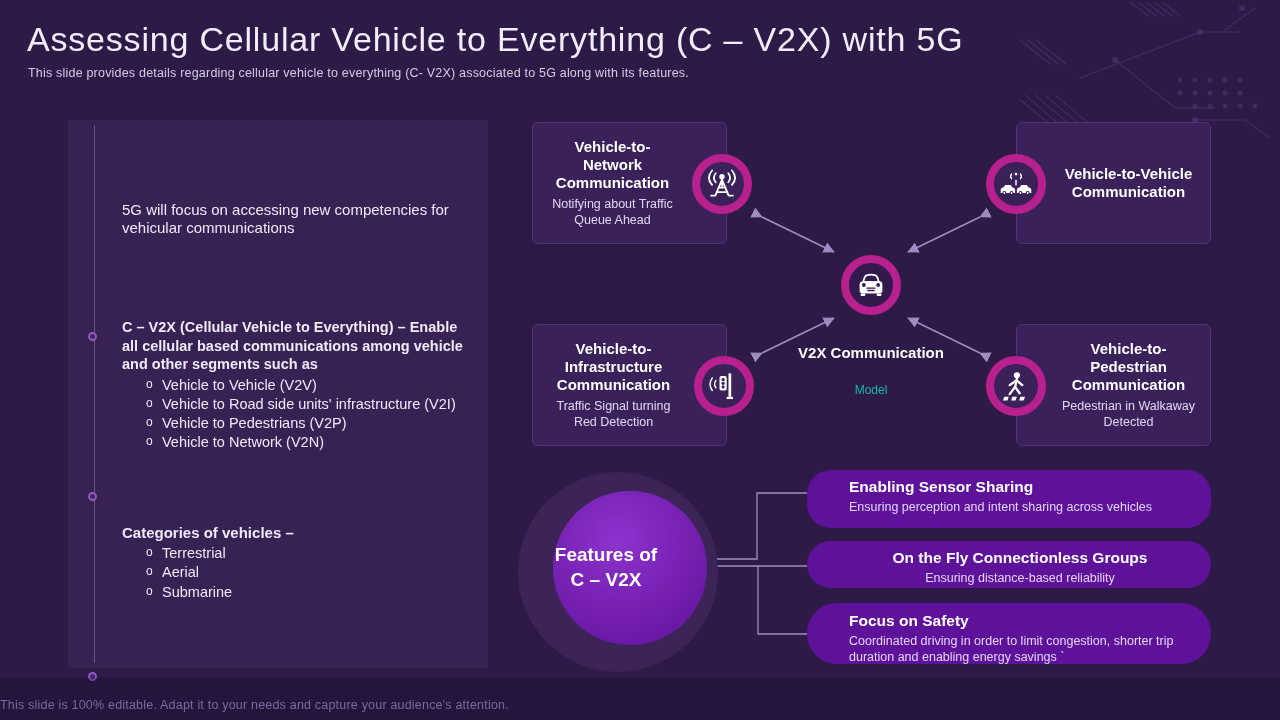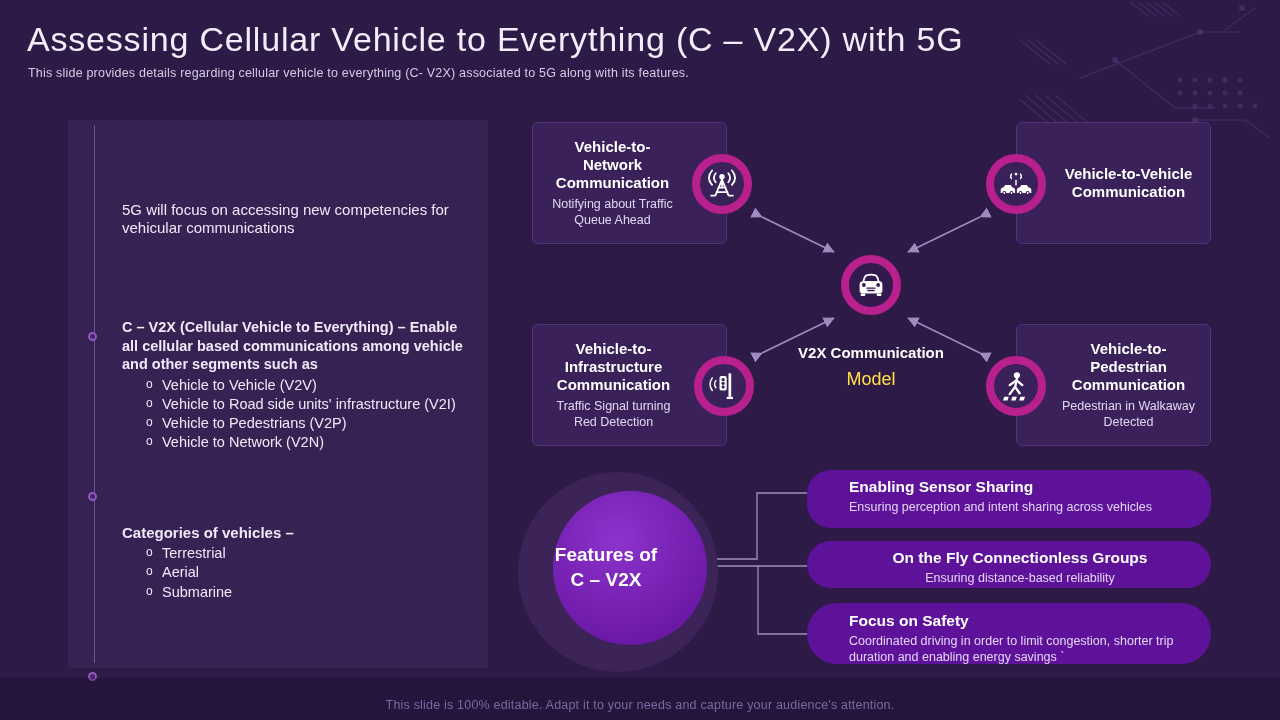--- a/index.html
+++ b/index.html
@@ -50,42 +50,42 @@
   }
   .center-ring{
     position:absolute;left:841px;top:255px;width:60px;height:60px;border-radius:50%;
     border:8px solid #b7208d;background:#32194e;
     display:flex;align-items:center;justify-content:center;
   }
   .center-label{
     position:absolute;left:791px;top:344px;width:160px;text-align:center;
   }
   .center-label .cl1{font-weight:bold;font-size:15px;line-height:1.25;color:#fff;}
-  .center-label .cl2{font-size:18px;color:#fde047;margin-top:6px;}
+  .center-label .cl2{font-size:12px;color:#14b8a6;margin-top:20px;}
   
   .donut{
     position:absolute;left:518px;top:472px;width:200px;height:200px;border-radius:50%;
     border:38px solid #3d2458;background:transparent;
   }
   .feat-circle{
     position:absolute;left:553px;top:491px;width:154px;height:154px;border-radius:50%;
     background:radial-gradient(circle at 42% 32%,#8c33cc,#6c18a6 75%);
     display:flex;align-items:center;text-align:center;
   }
   .feat-circle .fc-label{width:106px;font-weight:bold;font-size:19px;line-height:1.3;color:#fff;}
   .pill{
     position:absolute;left:807px;width:404px;background:#5d1299;
     padding:8px 20px 6px 42px;color:#fff;
   }
   .pill .pt{font-weight:bold;font-size:15.5px;line-height:1.2;}
   .pill .pd{font-size:12.5px;line-height:1.3;color:#e4d5f6;margin-top:2px;}
   
   .footer-band{position:absolute;left:0;top:678px;width:1280px;height:42px;background:rgba(10,2,24,.25);}
   .footer{
-    position:absolute;left:0;top:698px;width:1280px;text-align:center;
+    position:absolute;left:0;top:698px;width:1280px;text-align:left;
     font-size:12.5px;color:#7c69a0;letter-spacing:.2px;
   }
   svg{display:block;}
   .overlay{position:absolute;left:0;top:0;pointer-events:none;}
 </style>
 </head>
 <body>
 
 <div class="slide">
 

